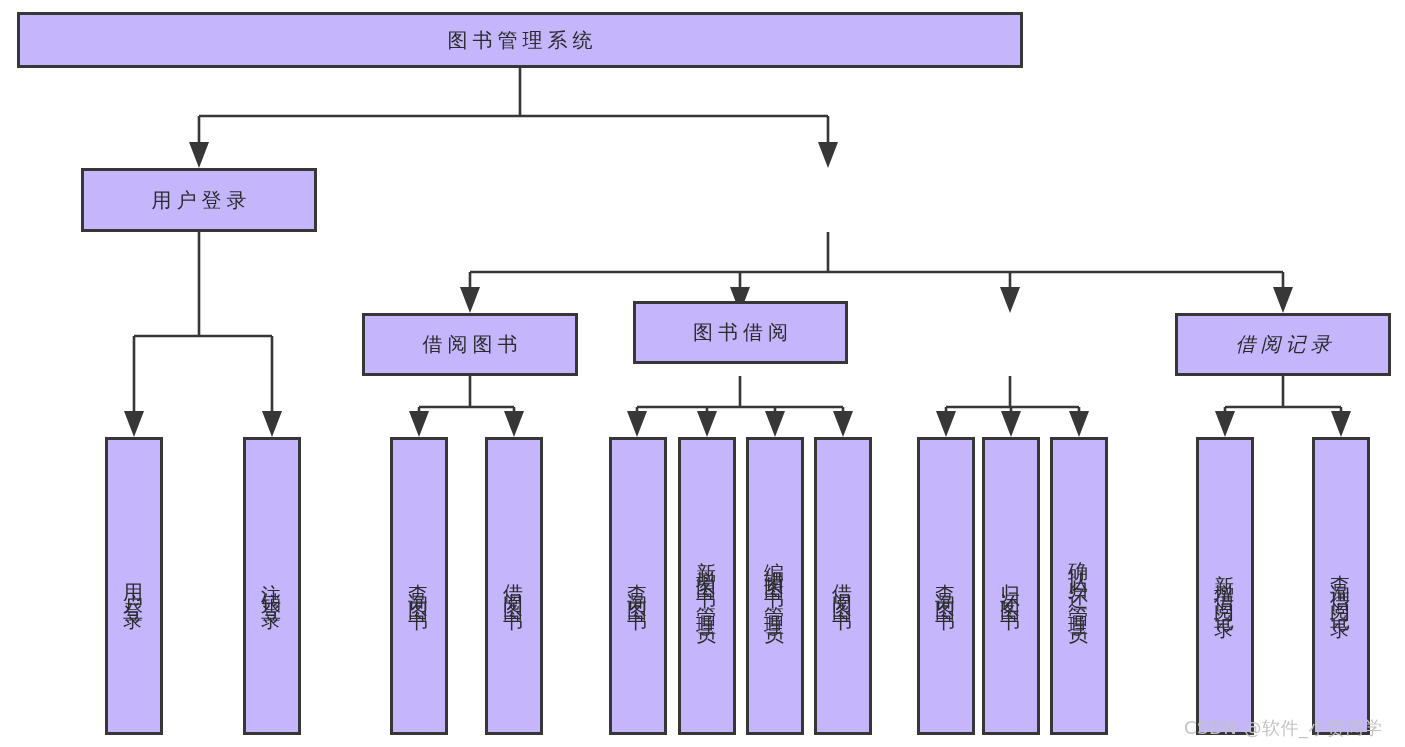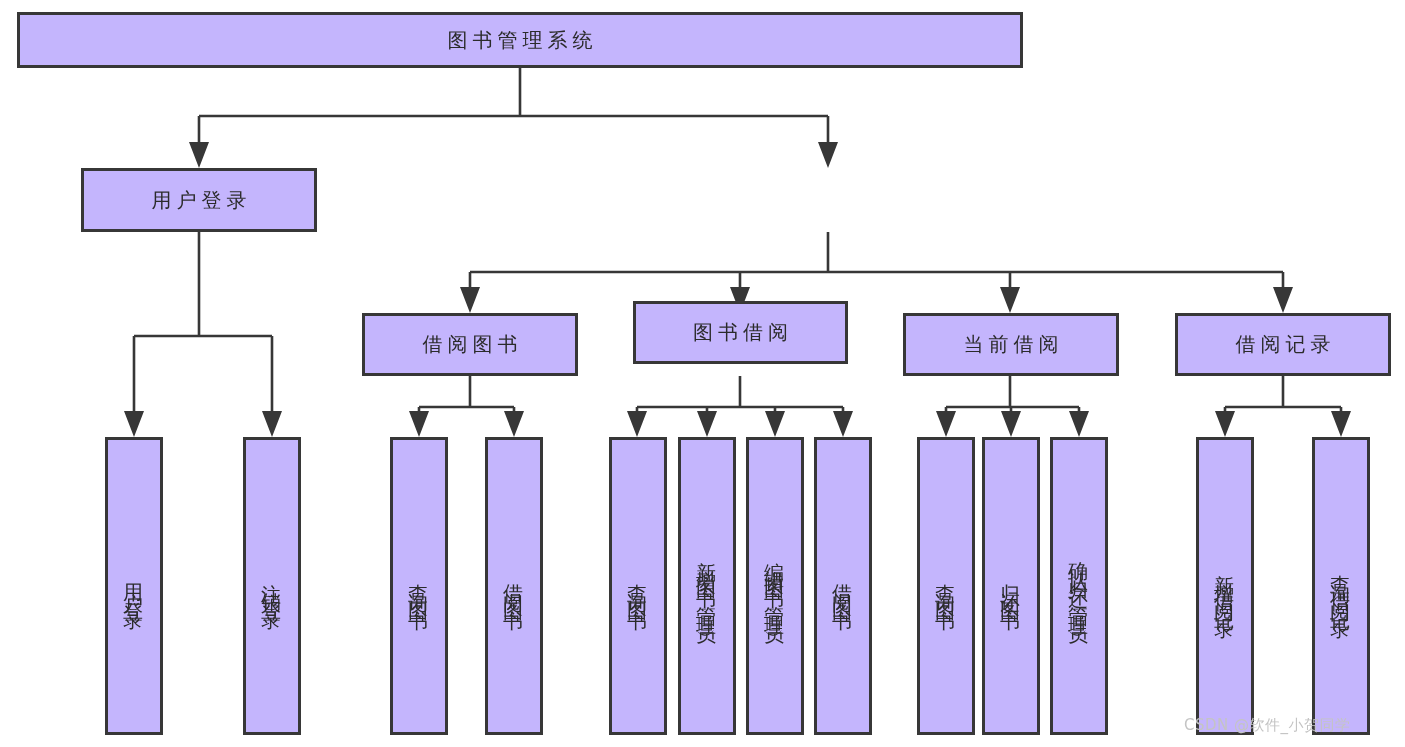--- a/index.html
+++ b/index.html
@@ -38,21 +38,21 @@
     text-orientation: mixed;
     font-size: 20px;
     letter-spacing: 9px;
     white-space: nowrap;
     color: #2b2b2b;
   }
   .watermark {
     position: absolute;
     left: 1184px;
     top: 716px;
-    font-size: 15px;
+    font-size: 18px;
     letter-spacing: 0.5px;
     color: #c4c4c4;
     white-space: nowrap;
     z-index: 10;
   }
 </style>
 </head>
 <body>
 
 <div class="canvas">
@@ -119,24 +119,21 @@
   <div class="box" style="left:81px; top:168px; width:236px; height:64px;">
     <span class="hlabel">用户登录</span>
   </div>
 
   <div class="box" style="left:362px; top:313px; width:216px; height:63px;">
     <span class="hlabel">借阅图书</span>
   </div>
   <div class="box" style="left:633px; top:301px; width:215px; height:63px;">
     <span class="hlabel">图书借阅</span>
   </div>
-  <div class="box" style="left:903px; top:313px; width:216px; height:63px;">
-    <span class="hlabel">当前借阅</span>
-  </div>
-  <div class="box" style="left:1175px; top:313px; width:216px; height:63px;">
+  <div class="box" style="left:1175px; top:313px; width:216px; height:63px;font-style:italic;">
     <span class="hlabel">借阅记录</span>
   </div>
 
   <div class="box" style="left:105px; top:437px; width:58px; height:298px;">
     <span class="vlabel">用户登录</span>
   </div>
   <div class="box" style="left:243px; top:437px; width:58px; height:298px;">
     <span class="vlabel">注销登录</span>
   </div>
 

